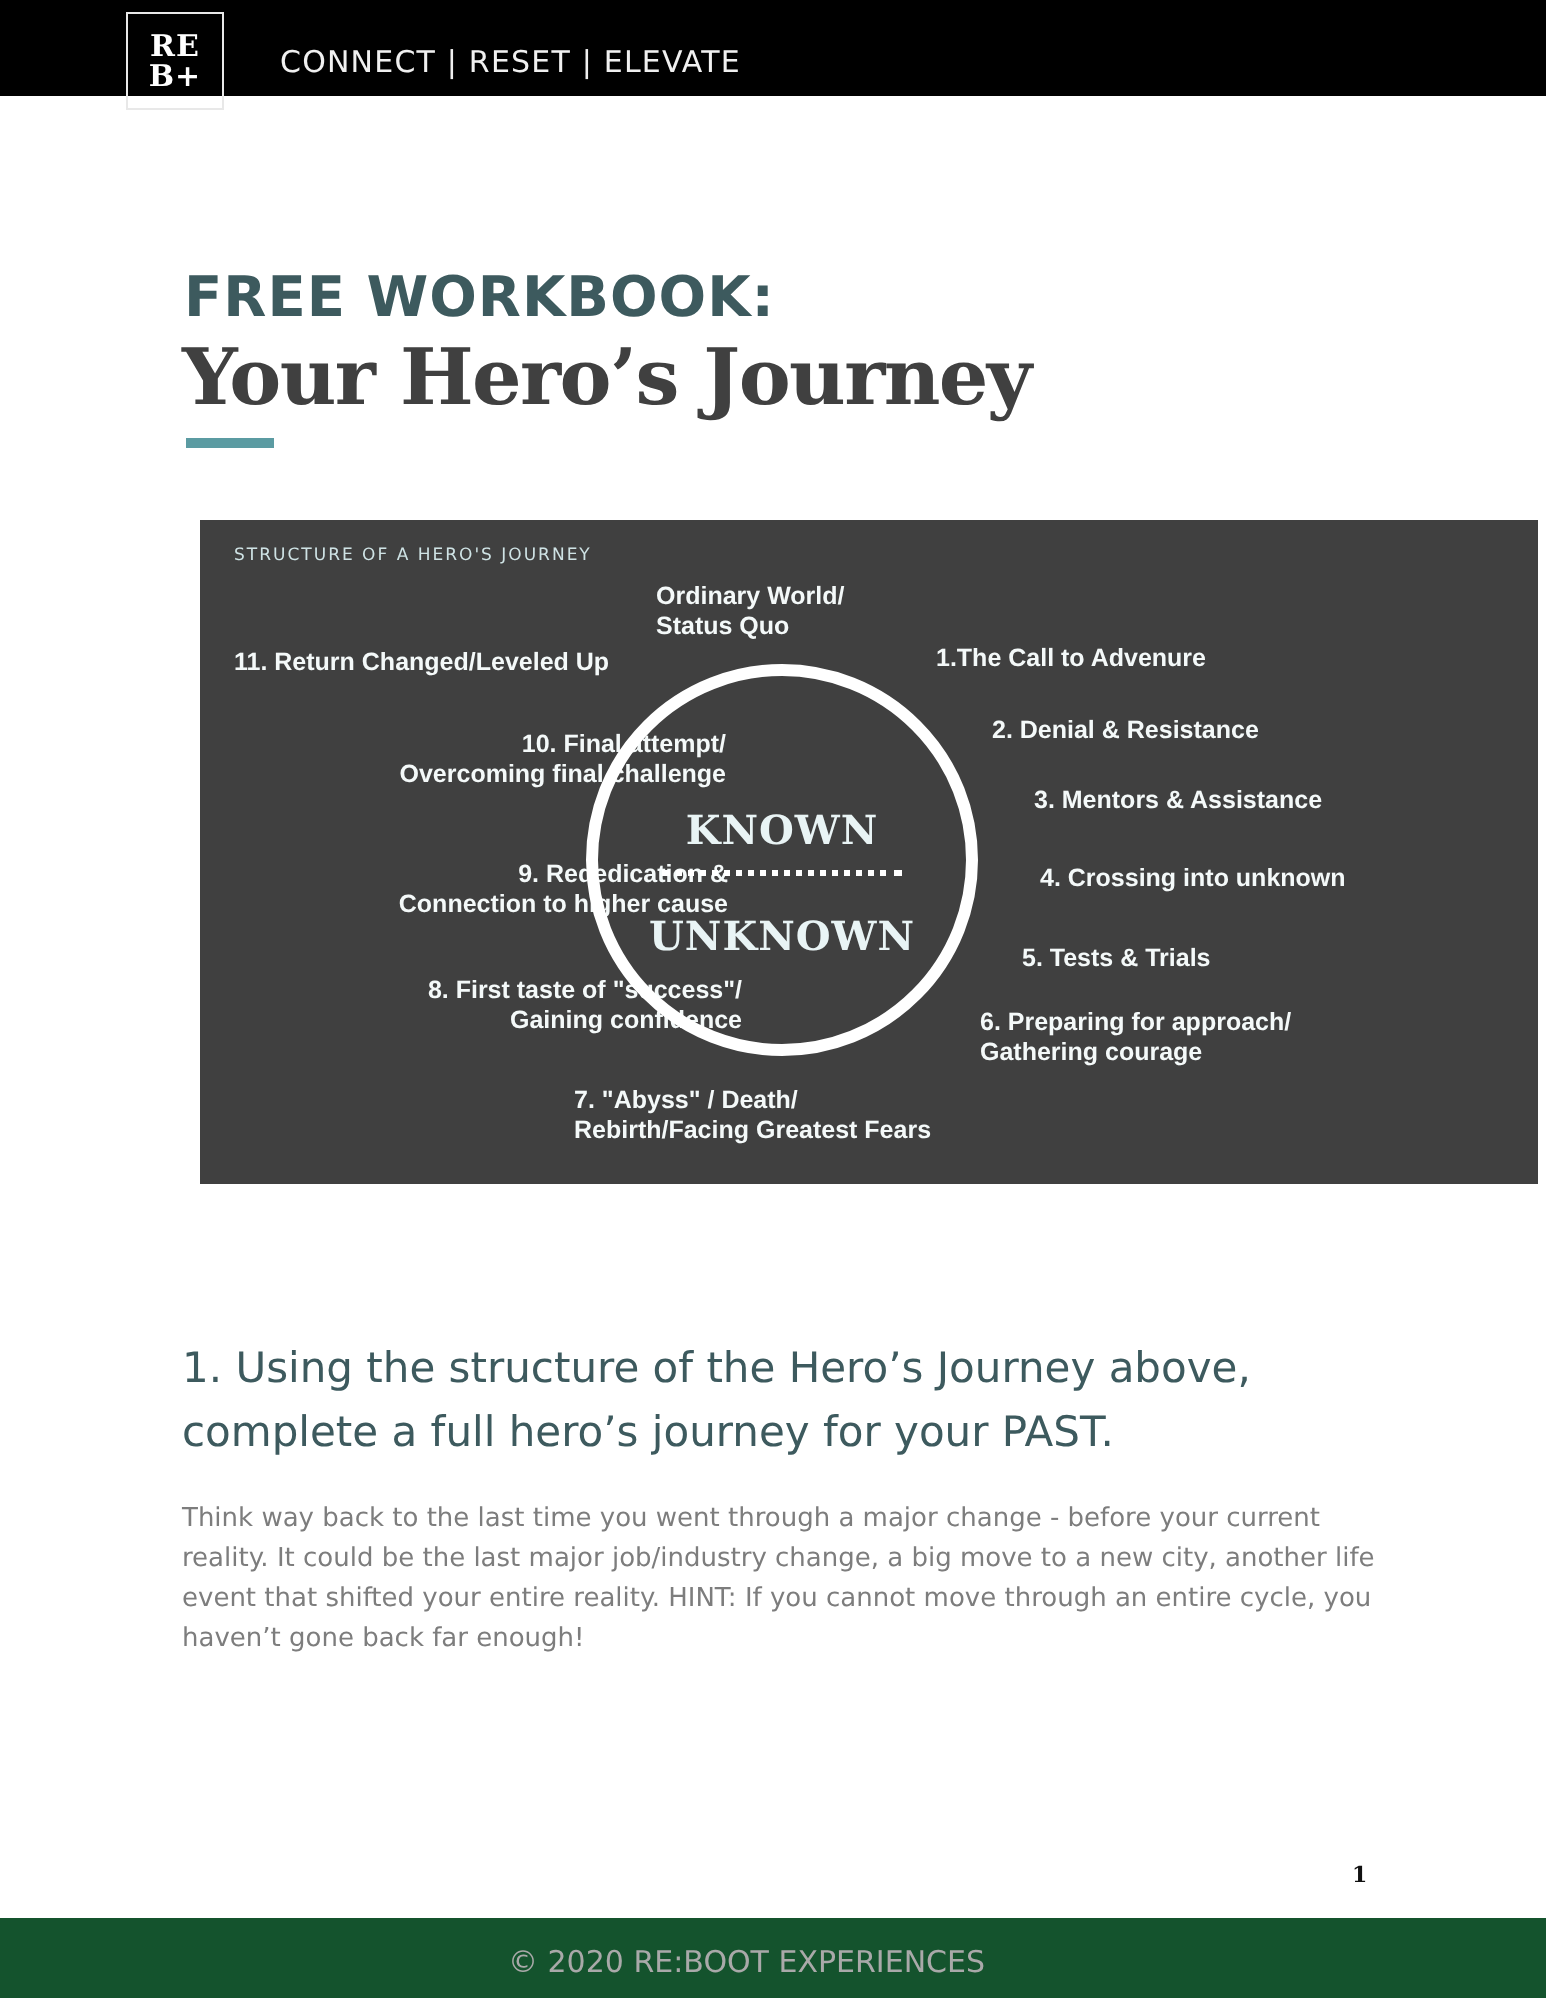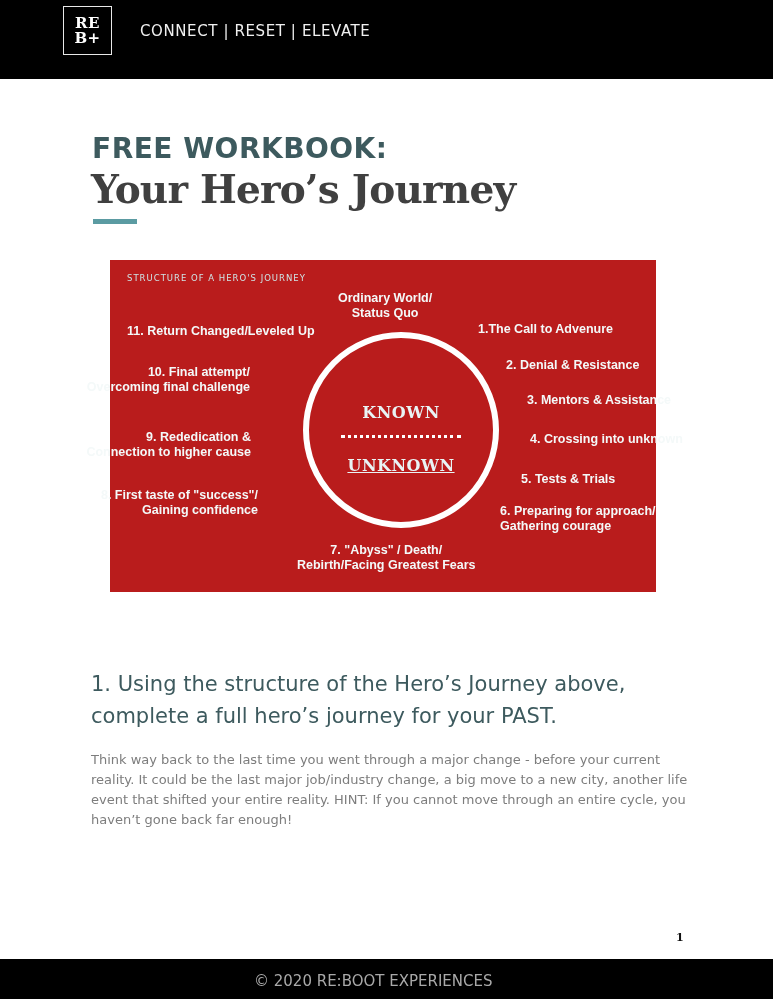--- a/index.html
+++ b/index.html
@@ -2,21 +2,21 @@
 <html><head>
 <meta charset="utf-8">
 <style>
   html, body { margin: 0; padding: 0; }
   body {
     width: 773px; height: 1000px; position: relative; overflow: hidden;
     background: #ffffff;
     font-family: "Liberation Sans", sans-serif;
   }
   .header {
-    position: absolute; left: 0; top: 0; width: 773px; height: 79px;
+    position: absolute; left: 0; top: 0; width: 773px; height: 48px;
     background: #000000;
   }
   .logo {
     position: absolute; left: 63px; top: 6px; width: 47px; height: 47px;
     border: 1.5px solid #e8e8e8;
     color: #ffffff;
     font-family: "DejaVu Serif", serif; font-weight: bold;
     font-size: 15px; line-height: 15px;
     display: flex; flex-direction: column; justify-content: center; align-items: center;
   }
@@ -34,67 +34,67 @@
   .title {
     position: absolute; left: 91px; top: 166px;
     color: #404040; font-size: 39px; font-weight: bold;
     font-family: "DejaVu Serif", serif; letter-spacing: -0.8px;
   }
   .title-rule {
     position: absolute; left: 93px; top: 219px; width: 44px; height: 5px;
     background: #5b9ba2;
   }
   .diagram {
-    position: absolute; left: 110px; top: 260px; width: 546px; height: 332px;
-    background: #b91c1c;
+    position: absolute; left: 100px; top: 260px; width: 669px; height: 332px;
+    background: #404040;
     color: #ffffff;
   }
   .diagram .caption {
     position: absolute; left: 17px; top: 13px;
     font-size: 8.5px; letter-spacing: 1px; color: #cfe3e5;
     font-family: "DejaVu Sans", sans-serif;
   }
   .stage {
     position: absolute; font-size: 12.5px; font-weight: bold; line-height: 15px;
     font-family: "Liberation Sans", sans-serif; white-space: nowrap; color: #f4f9f9;
   }
   .stage.r { text-align: right; }
-  .stage.c { text-align: center; }
+  .stage.c { }
   .circle {
     position: absolute; left: 193px; top: 72px; width: 196px; height: 196px;
     border: 6px solid #ffffff; border-radius: 50%; box-sizing: border-box;
   }
   .known, .unknown {
     position: absolute; left: 0; width: 100%; text-align: center;
-    font-family: "DejaVu Serif", serif; font-weight: bold; font-size: 16px;
+    font-family: "DejaVu Serif", serif; font-weight: bold; font-size: 20px;
     letter-spacing: 0.5px; color: #e9f4f5;
   }
   .known { top: 65px; }
-  .unknown { top: 118px; text-decoration: underline; }
+  .unknown { top: 118px; }
   .dotline {
     position: absolute; left: 32px; width: 120px; top: 97px; height: 0;
     border-top: 3px dotted #ffffff;
   }
   .q-heading {
     position: absolute; left: 91px; top: 668px; width: 600px;
     color: #3d5a5e; font-size: 21px; font-weight: normal; line-height: 32px;
     font-family: "DejaVu Sans", sans-serif;
   }
   .q-body {
     position: absolute; left: 91px; top: 750px; width: 600px;
     color: #7d7d7d; font-size: 13px; line-height: 20px;
     font-family: "DejaVu Sans", sans-serif;
   }
   .page-num {
     position: absolute; left: 676px; top: 931px;
     font-family: "DejaVu Serif", serif; font-weight: bold; font-size: 11px; color: #111;
   }
   .footer {
     position: absolute; left: 0; top: 959px; width: 773px; height: 40px;
-    background: #000000;
+    background: #14532d;
   }
   .footer-text {
     position: absolute; left: 254px; top: 13px;
     color: #a9a9a9; font-size: 15px;
     font-family: "DejaVu Sans", sans-serif;
   }
 </style>
 </head>
 <body>
 

